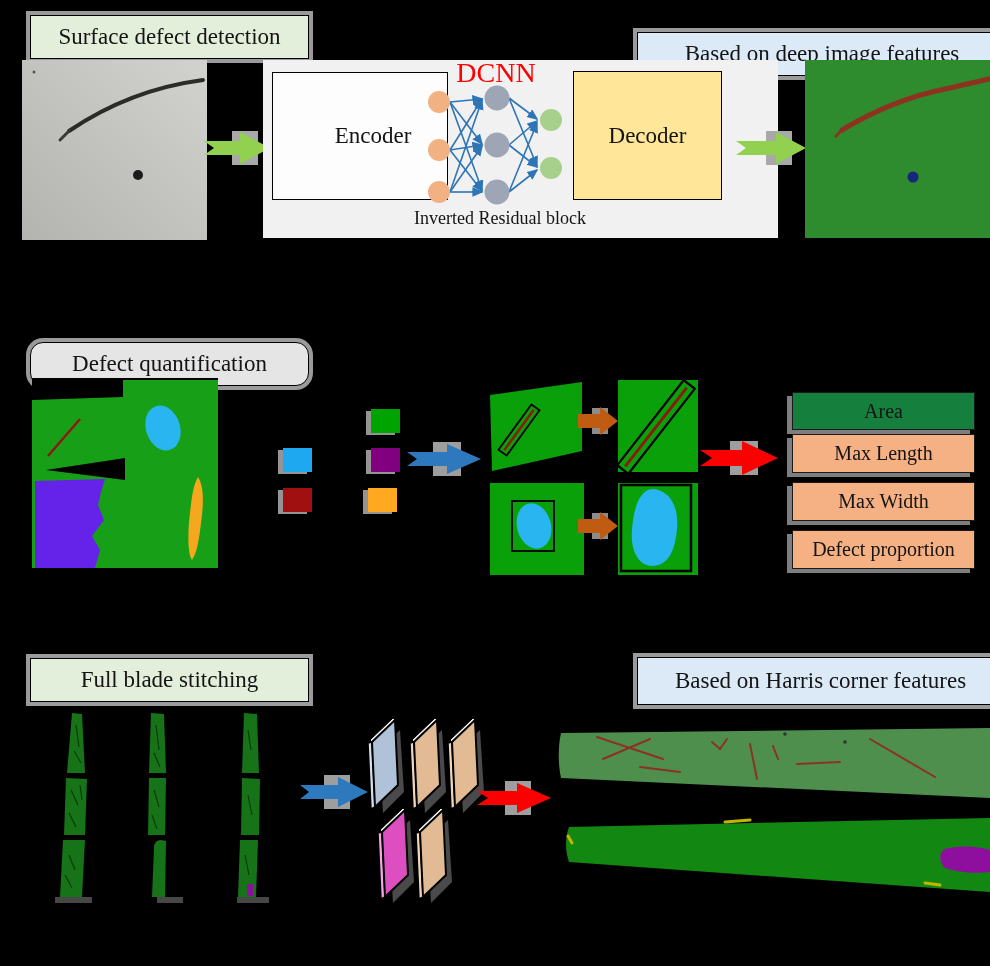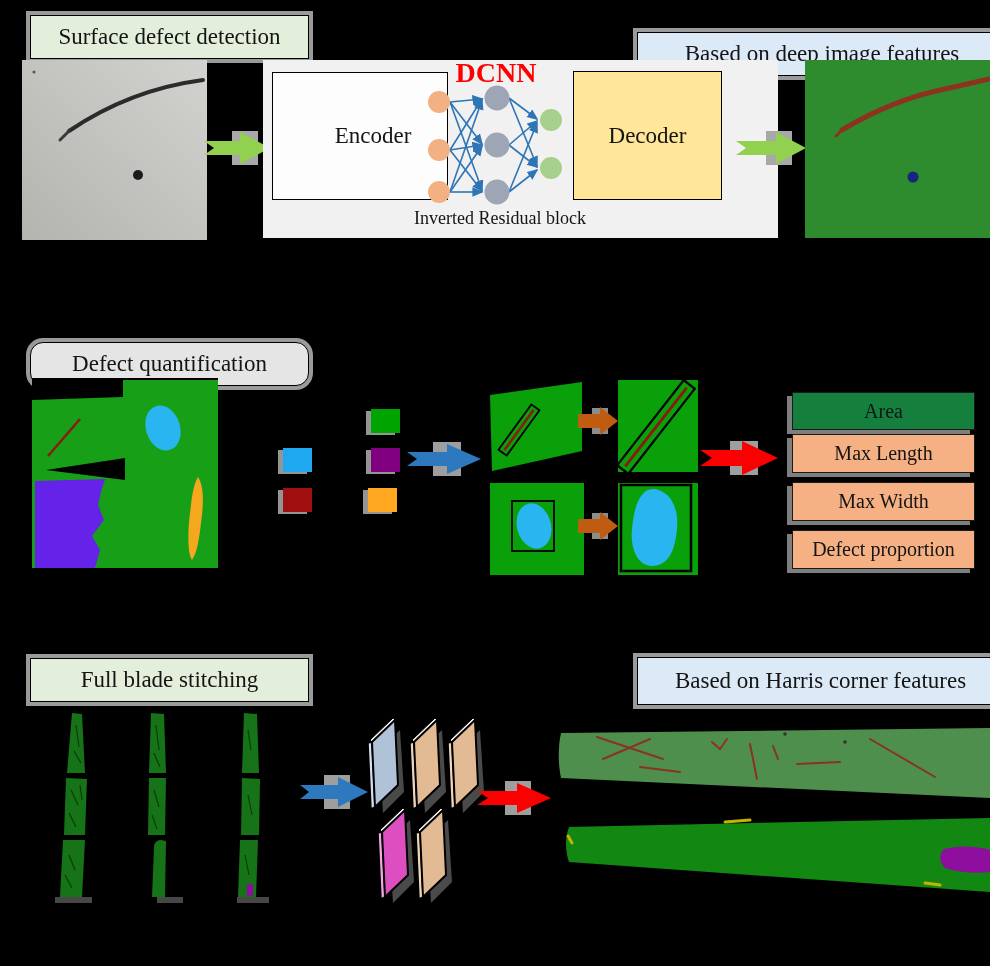--- a/index.html
+++ b/index.html
@@ -10,21 +10,21 @@
             border:1px solid #000;box-shadow:0 0 0 4px #9A9A9A;
             font-size:23px;color:#141414;white-space:nowrap;margin-left:20px;}
   .featbox{display:flex;align-items:center;justify-content:center;
            border:1px solid #1a1a1a;box-shadow:-5px 4px 0 #7E7E7E;
            font-size:20px;color:#141414;}
   .sq{box-shadow:-5px 2px 0 #949494;}
   .panel{background:#F1F1F1;}
   .nnbox{display:flex;align-items:center;justify-content:center;border:1.5px solid #000;
          font-size:23px;color:#141414;}
   .caption{display:flex;align-items:center;justify-content:center;font-size:18px;color:#141414;}
-  .dcnn{display:flex;align-items:center;justify-content:center;font-size:28px;font-weight:bold;}
+  .dcnn{display:flex;align-items:center;justify-content:center;font-size:28px;font-weight:normal;}
   svg{display:block;overflow:visible;}
 </style>
 </head>
 <body>
 
 <div id="canvas">
 
   <div class="abs titlebox" style="left: 10px; top: 15px; width: 277px; height: 42px; background-color: rgb(228, 239, 219);">Surface defect detection</div>
 
   <div class="abs titlebox" style="left: 617px; top: 32px; width: 368px; height: 42px; background-color: rgb(220, 233, 246);">Based on deep image features</div>

